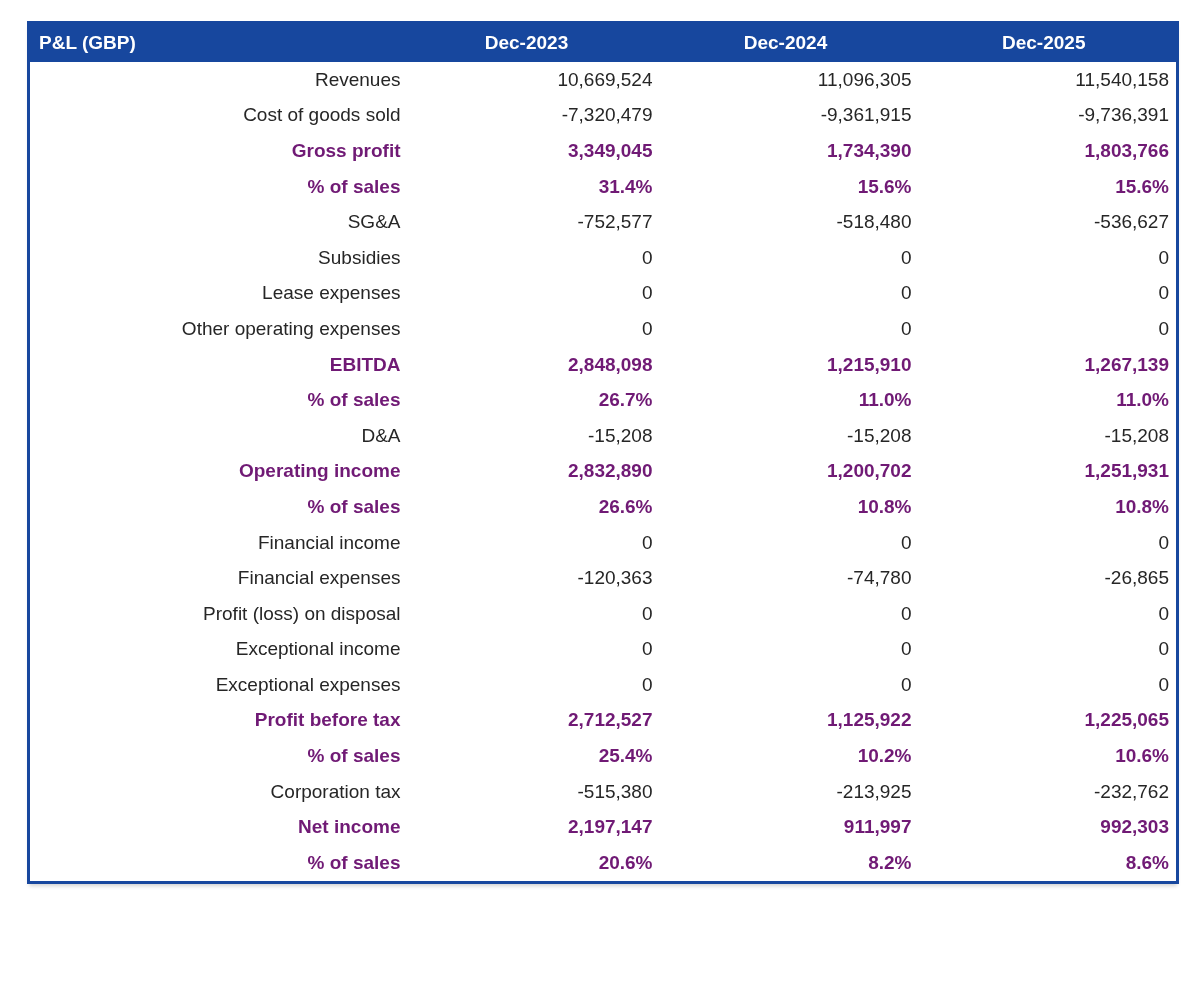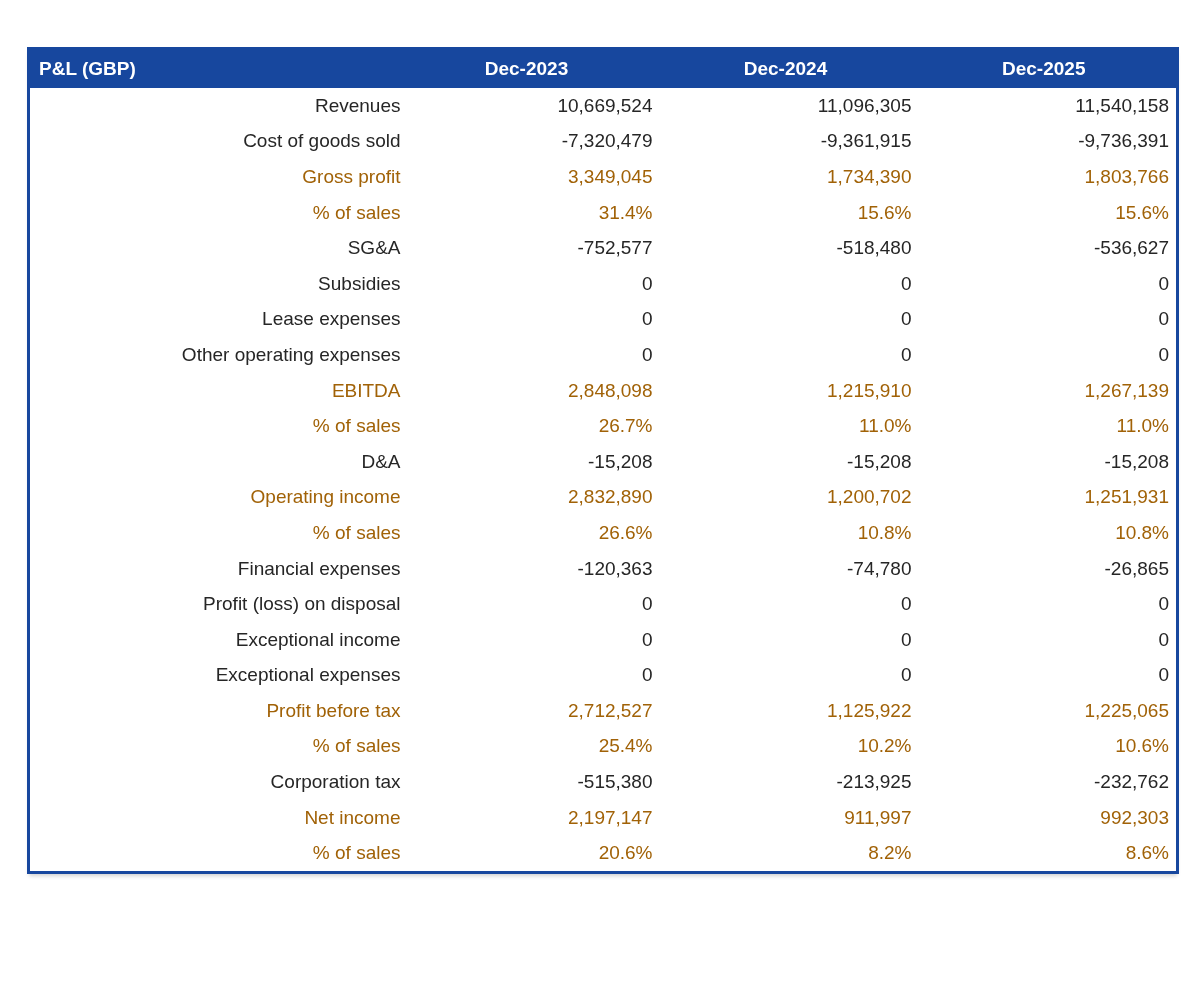--- a/index.html
+++ b/index.html
@@ -7,21 +7,21 @@
     padding: 0;
     width: 1200px;
     height: 994px;
     background: #ffffff;
     font-family: "Liberation Sans", sans-serif;
     overflow: hidden;
   }
   .pnl-wrap {
     position: absolute;
     left: 27px;
-    top: 47px;
+    top: 21px;
   }
   table.pnl {
     border-collapse: collapse;
     table-layout: fixed;
     width: 1149px;
     border: 3px solid #17479E;
     box-shadow: 0 4px 4px -2px rgba(0,0,0,0.18);
     background: #ffffff;
   }
   col.label-col   { width: 372px; }
@@ -54,22 +54,22 @@
   }
   tbody td.label-cell {
     text-align: right;
     padding-left: 23px;
   }
   tbody td.value-cell {
     text-align: right;
     padding-right: 7px;
   }
   tbody tr.bold td {
-    font-weight: 400;
-    color: #a16207;
+    font-weight: 700;
+    color: #701a75;
   }
 </style>
 </head>
 <body>
 
 <div class="pnl-wrap">
   <table class="pnl">
     <colgroup>
       <col class="label-col">
       <col class="value-col">
@@ -157,20 +157,26 @@
           <td class="value-cell">1,200,702</td>
           <td class="value-cell">1,251,931</td>
         </tr>
         <tr class="bold">
           <td class="label-cell">% of sales</td>
           <td class="value-cell">26.6%</td>
           <td class="value-cell">10.8%</td>
           <td class="value-cell">10.8%</td>
         </tr>
         <tr>
+          <td class="label-cell">Financial income</td>
+          <td class="value-cell">0</td>
+          <td class="value-cell">0</td>
+          <td class="value-cell">0</td>
+        </tr>
+        <tr>
           <td class="label-cell">Financial expenses</td>
           <td class="value-cell">-120,363</td>
           <td class="value-cell">-74,780</td>
           <td class="value-cell">-26,865</td>
         </tr>
         <tr>
           <td class="label-cell">Profit (loss) on disposal</td>
           <td class="value-cell">0</td>
           <td class="value-cell">0</td>
           <td class="value-cell">0</td>

